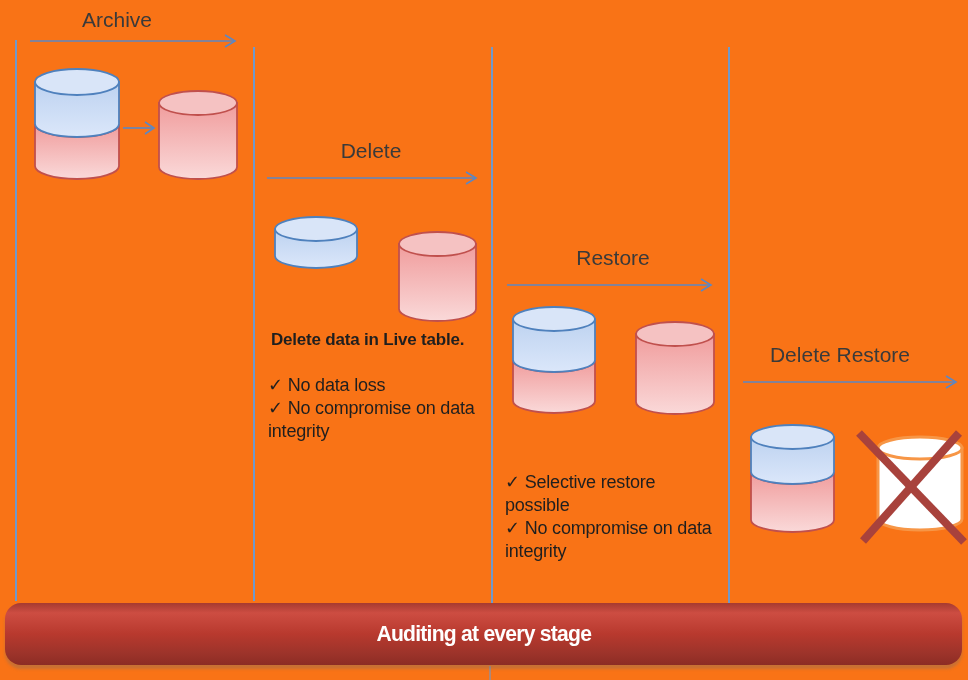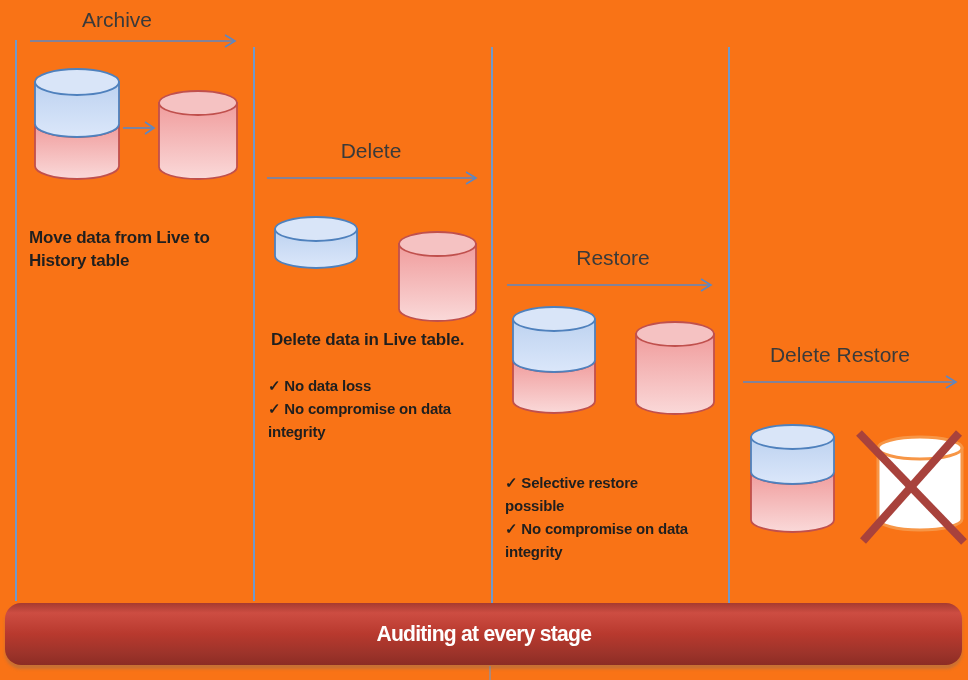--- a/index.html
+++ b/index.html
@@ -12,21 +12,21 @@
   .stage-label{
     position:absolute;text-align:center;font-size:21px;font-weight:400;
     color:#3a3a3a;white-space:nowrap;
   }
   .harrow{position:absolute;overflow:visible;}
   .harrow line,.harrow polyline{stroke:var(--arrow-blue,#5b87c5);stroke-width:1.6;fill:none;}
   .caption{
     position:absolute;font-size:17px;font-weight:700;line-height:23px;
     white-space:pre-line;letter-spacing:-0.2px;
   }
-  .bullets{position:absolute;font-size:15px;font-weight:700;line-height:23px;letter-spacing:-0.2px;}
+  .bullets{position:absolute;font-size:18px;font-weight:400;line-height:23px;letter-spacing:-0.2px;}
   .bullet-item{white-space:pre-line;}
   .cyl{position:absolute;overflow:visible;}
   .cyl .body-blue{fill:url(#gBlue);stroke:var(--accent-blue,#4f81bd);stroke-width:1.8;}
   .cyl .top-blue{fill:var(--blue-top-ellipse,#d9e5f8);stroke:var(--accent-blue,#4f81bd);stroke-width:1.8;}
   .cyl .body-red{fill:url(#gRed);stroke:var(--accent-red,#c0504d);stroke-width:1.8;}
   .cyl .top-red{fill:var(--red-top-ellipse,#f5c2c2);stroke:var(--accent-red,#c0504d);stroke-width:1.8;}
   .cyl .orange-part{fill:#ffffff;stroke:var(--orange,#f79646);stroke-width:3;}
   .cyl .cross{stroke:var(--cross-red,#a8423c);stroke-width:8;fill:none;}
   #gBlue .s1{stop-color:var(--blue-grad-top,#bdd2f0);}
   #gBlue .s2{stop-color:var(--blue-grad-bottom,#dbe7fa);}
@@ -78,22 +78,20 @@
     <ellipse class="top-blue" cx="44" cy="14" rx="42" ry="13"></ellipse>
   </svg>
   <svg class="harrow" style="left:123px;top:120px" width="34" height="16">
     <line x1="0" y1="8" x2="30" y2="8"></line>
       <polyline points="22,2 31,8 22,14"></polyline>
   </svg>
   <svg class="cyl" style="left:157px;top:90px" width="82" height="91" viewBox="0 0 82 91">
     <path class="body-red" d="M2,13 L2,77 A39,12 0 0 0 80,77 L80,13 Z"></path>
     <ellipse class="top-red" cx="41" cy="13" rx="39" ry="12"></ellipse>
   </svg>
-  <div class="caption" style="left:29px;top:226px;width:220px">Move data from Live to
-History table</div>
 
   <div class="stage-label" style="left:291px;top:139px;width:160px">Delete</div>
   <svg class="harrow" style="left:267px;top:170px" width="212" height="16">
     <line x1="0" y1="8" x2="208" y2="8"></line>
       <polyline points="199,2 209,8 199,14"></polyline>
   </svg>
   <svg class="cyl" style="left:273px;top:216px" width="86" height="53" viewBox="0 0 86 53">
     <path class="body-blue" d="M2,13 L2,40 A41,12 0 0 0 84,40 L84,13 Z"></path>
     <ellipse class="top-blue" cx="43" cy="13" rx="41" ry="12"></ellipse>
   </svg>

